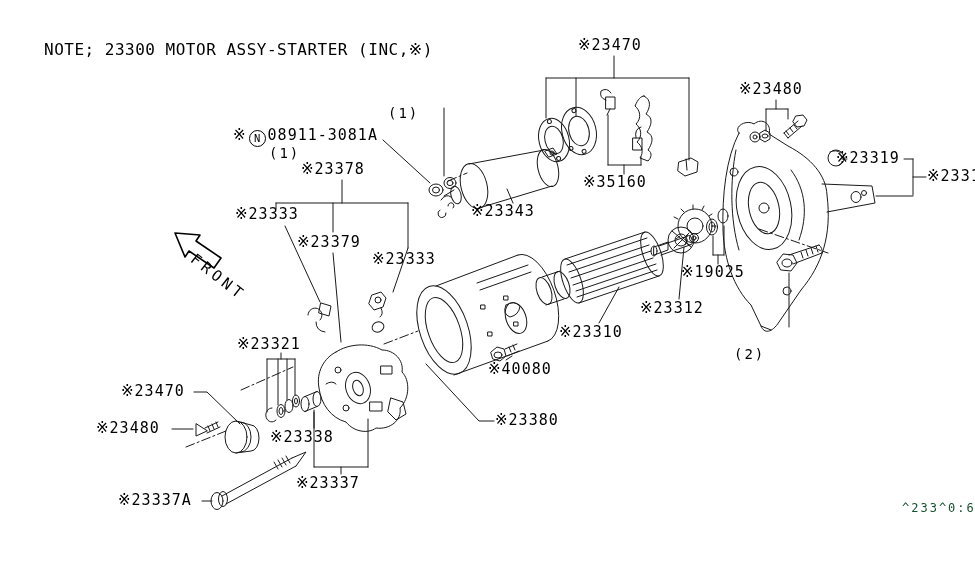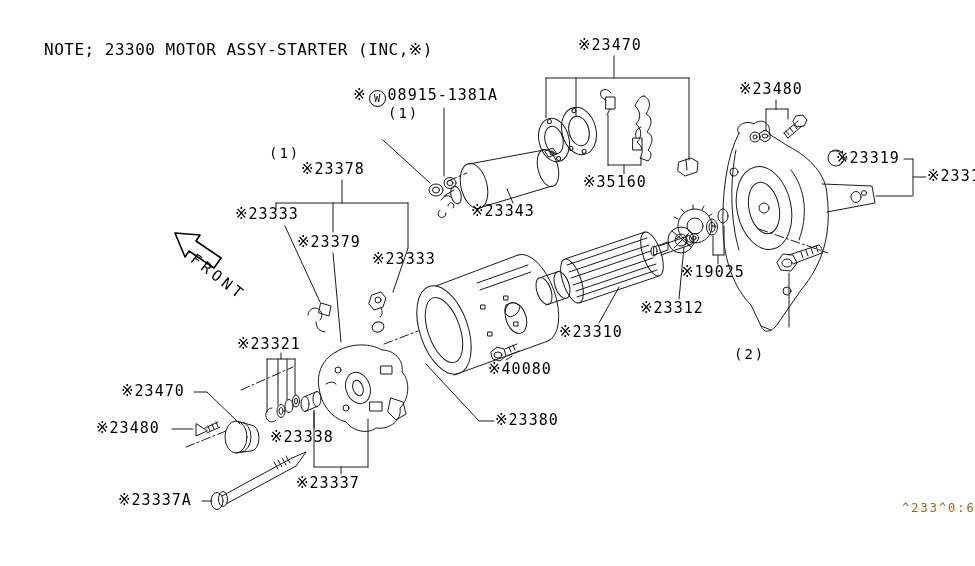--- a/index.html
+++ b/index.html
@@ -9,21 +9,21 @@
   svg *{stroke:#1a1a1a;stroke-width:1;fill:none;stroke-linecap:round;stroke-linejoin:round;}
   svg .dash{stroke-dasharray:9 3 2 3;}
   svg .arrow{fill:#ffffff;stroke:#000;stroke-width:1.6;}
   .lbl{position:absolute;font-size:15px;letter-spacing:1px;line-height:1;white-space:nowrap;}
   .qty{position:absolute;font-size:14px;letter-spacing:2px;line-height:1;white-space:nowrap;}
   .title{position:absolute;left:8px;top:40px;font-size:16px;letter-spacing:0.5px;white-space:nowrap;}
   .circ{display:inline-block;width:15px;height:15px;border:1.3px solid #000;border-radius:50%;
         font-size:10.5px;line-height:14px;text-align:center;vertical-align:-2px;letter-spacing:0;margin:0 2px;}
   .front{position:absolute;left:162px;top:250px;font-size:15px;letter-spacing:4px;
          transform:rotate(38deg);transform-origin:left top;white-space:nowrap;}
-  .corner{position:absolute;left:866px;top:501px;font-size:12px;letter-spacing:2px;color:#a16207;}
+  .corner{position:absolute;left:866px;top:501px;font-size:12px;letter-spacing:2px;color:#14532d;}
 </style>
 </head>
 <body>
 
 <div class="stage">
 
 <svg width="975" height="566" viewBox="0 0 975 566">
 
   <g>
     <path class="dash" d="M150,447 L190,431"></path>
@@ -228,25 +228,25 @@
   </g>
 
   <path class="arrow" d="M139,233 L164,235 L160,241 L185,258 L178,268 L153,251 L149,257 Z"></path>
 </svg>
 
   <div class="title">NOTE; 23300 MOTOR ASSY-STARTER (INC,※)</div>
 
   <div class="lbl" style="left:542px;top:38px">※23470</div>
   <div class="lbl" style="left:703px;top:82px">※23480</div>
 
-  <div class="lbl" style="left:317px;top:88px">
-    <span>※</span><span class="circ">W</span><span>08915-1381A</span>
+  <div class="qty" style="left:352px;top:106px">(1)</div>
+
+  <div class="lbl" style="left:197px;top:128px">
+    <span>※</span><span class="circ">N</span><span>08911-3081A</span>
   </div>
-  <div class="qty" style="left:352px;top:106px">(1)</div>
-
   <div class="qty" style="left:233px;top:146px">(1)</div>
 
   <div class="lbl" style="left:265px;top:162px">※23378</div>
   <div class="lbl" style="left:800px;top:151px">※23319</div>
   <div class="lbl" style="left:891px;top:169px">※23318</div>
   <div class="lbl" style="left:547px;top:175px">※35160</div>
   <div class="lbl" style="left:435px;top:204px">※23343</div>
   <div class="lbl" style="left:199px;top:207px">※23333</div>
   <div class="lbl" style="left:261px;top:235px">※23379</div>
   <div class="lbl" style="left:336px;top:252px">※23333</div>

